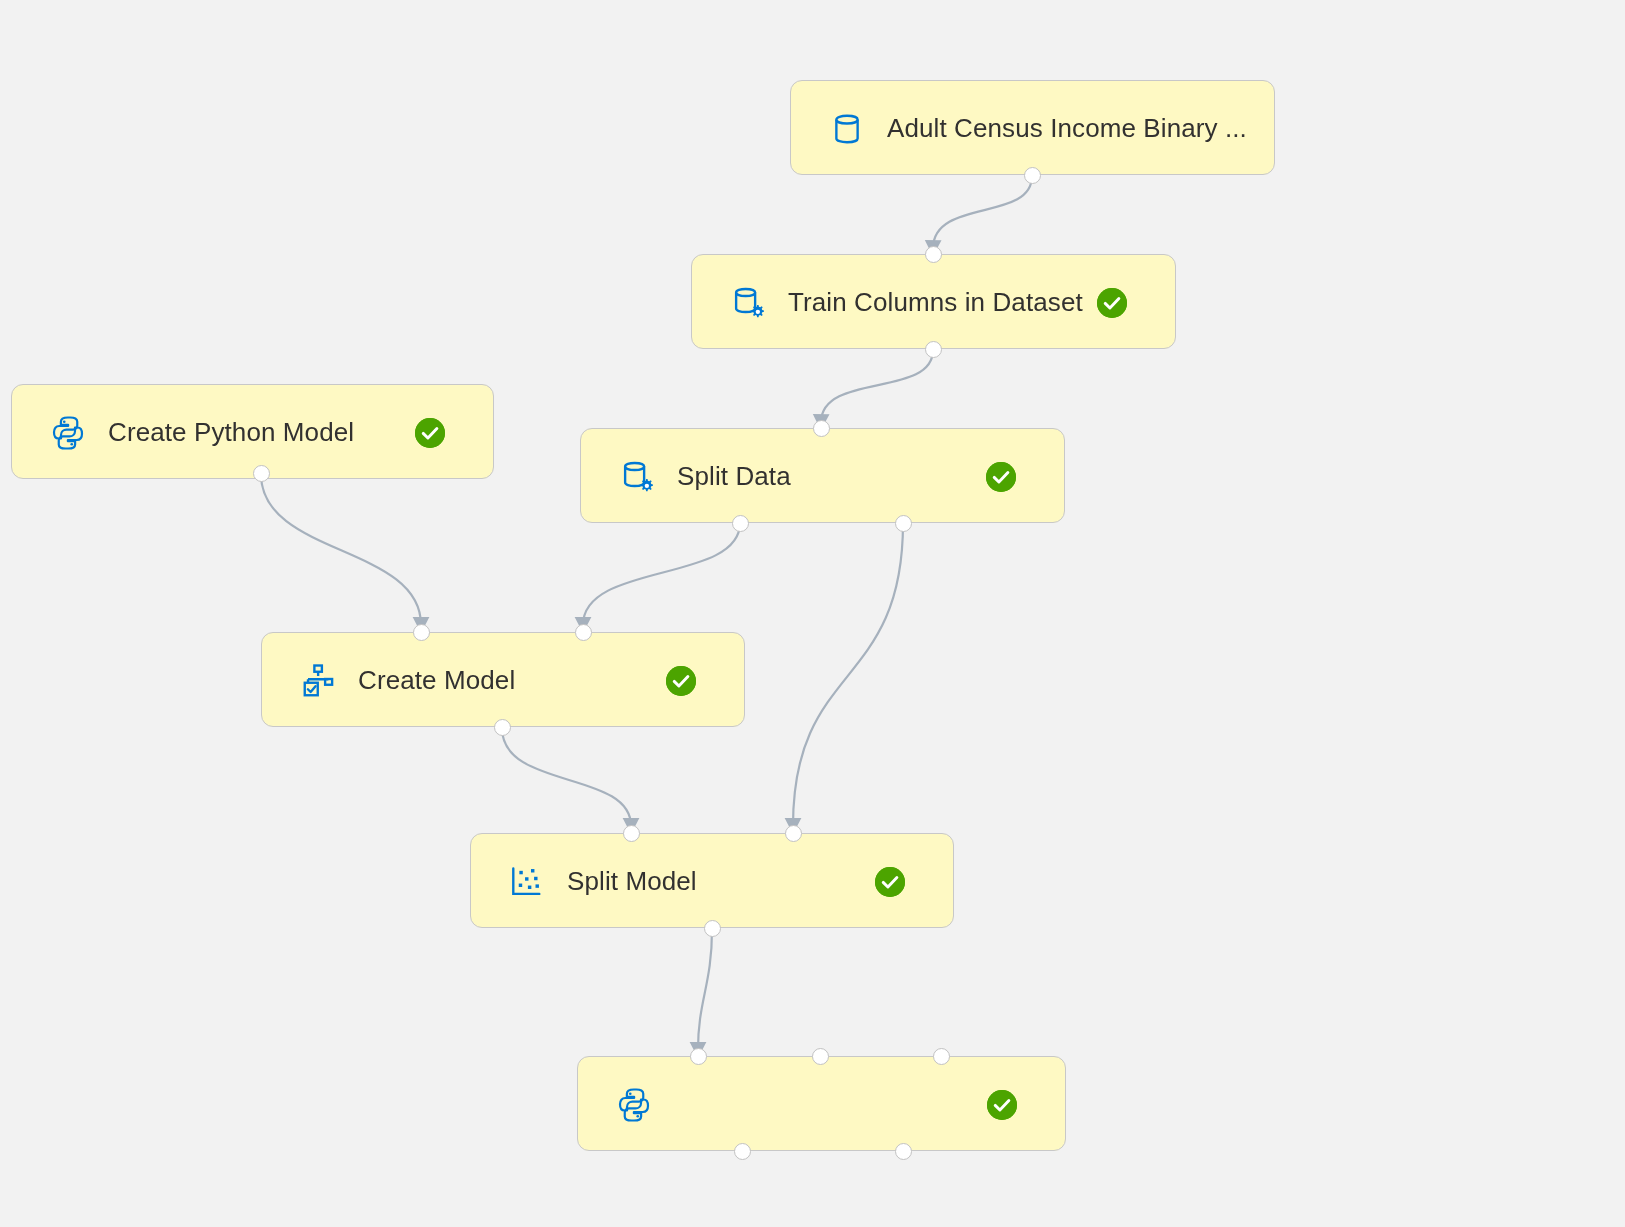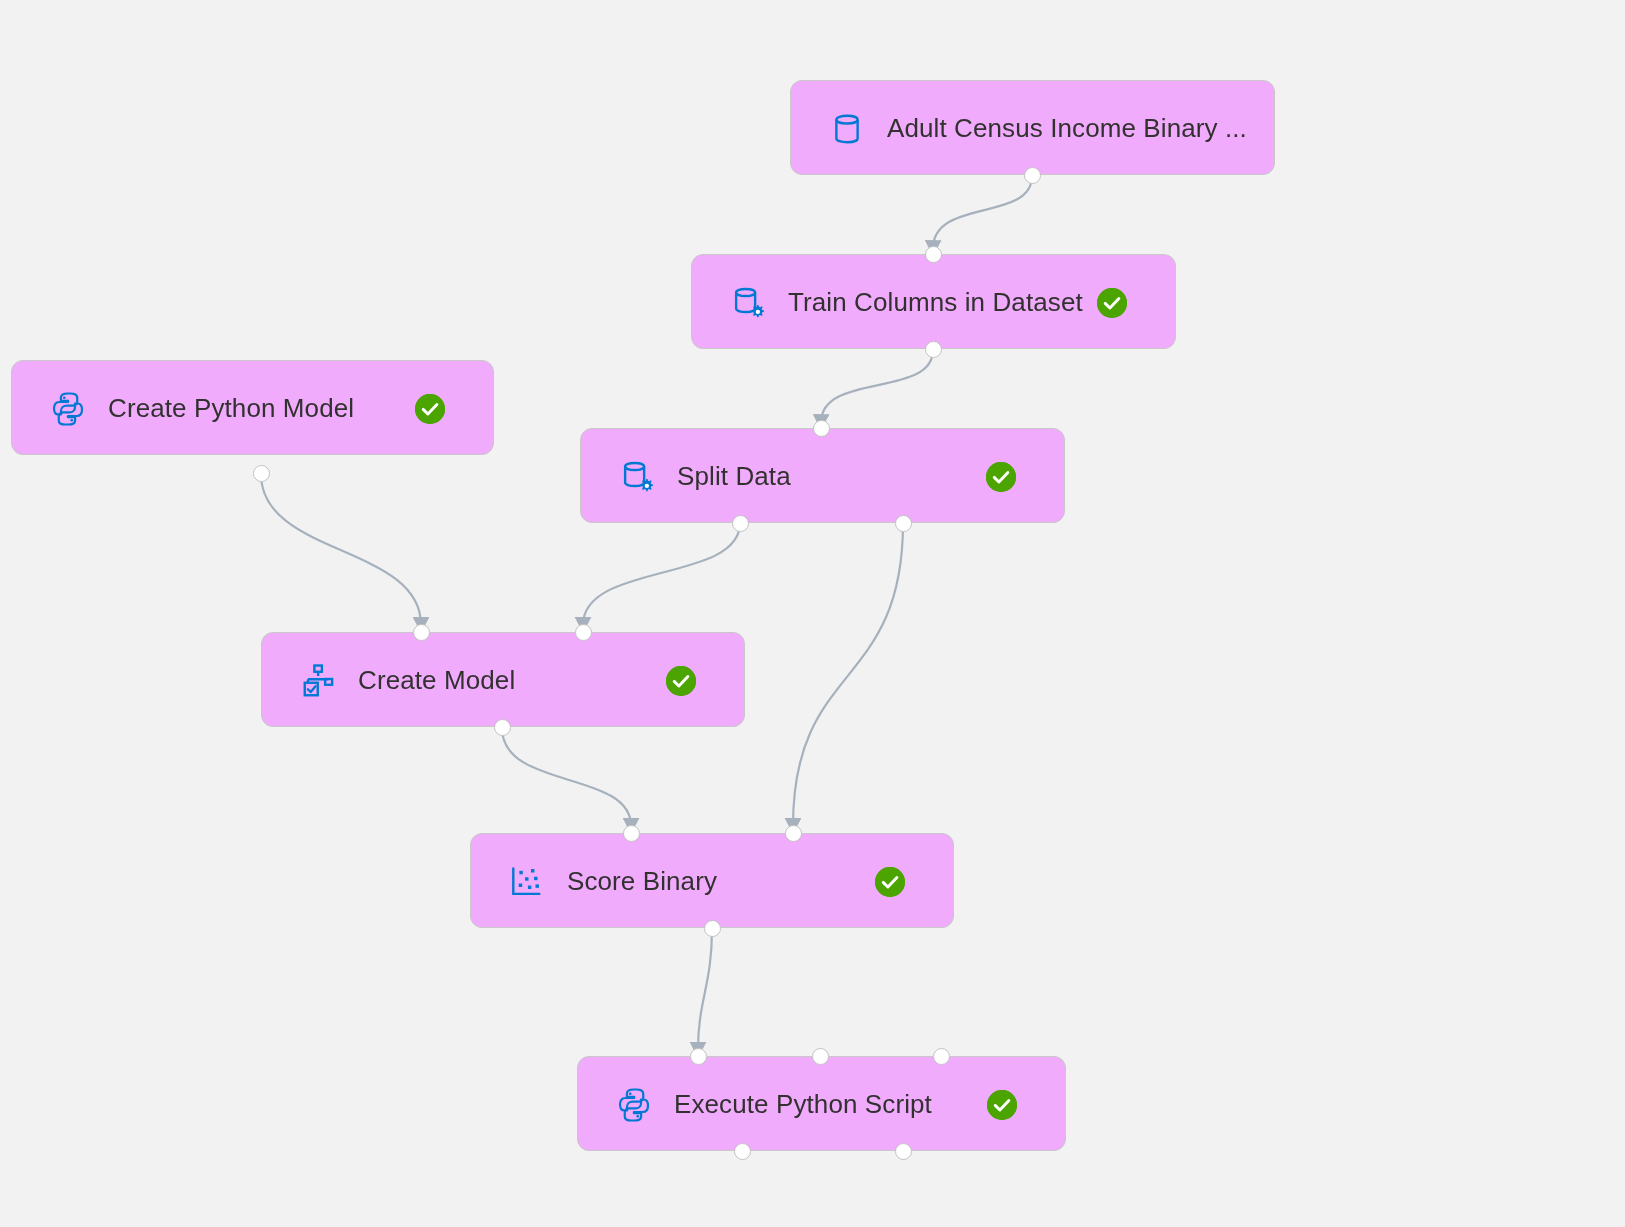--- a/index.html
+++ b/index.html
@@ -27,21 +27,21 @@
     position: absolute;
     left: 0;
     top: 0;
     width: 1625px;
     height: 1227px;
     pointer-events: none;
   }
   .node {
     position: absolute;
     box-sizing: border-box;
-    background: #f0abfc;
+    background: #fef9c3;
     border: 1px solid #c8c8c8;
     border-radius: 12px;
     display: flex;
     align-items: center;
     box-shadow: 0 0 0 0 rgba(0,0,0,0);
   }
   .node-icon {
     position: absolute;
     display: block;
     line-height: 0;
@@ -120,21 +120,21 @@
             </g>
           </svg></span>
         <span class="node-title" style="left: 96px; top: 0px; height: 95px; line-height: 95px;">Train Columns in Dataset</span>
         <span class="status-badge" title="Completed" style="right: 48px; top: 32.5px;">
           <svg width="30" height="30" viewBox="0 0 30 30" xmlns="http://www.w3.org/2000/svg">
             <circle cx="15" cy="15" r="15" fill="#4ca400"></circle>
             <path d="M8.2 15.4 L12.9 20.0 L21.9 10.6" fill="none" stroke="#ffffff" stroke-width="2.9" stroke-linecap="round" stroke-linejoin="round"></path>
           </svg>
         </span>
       </div>
-      <div class="node" style="left: 11px; top: 360px; width: 483px; height: 95px;">
+      <div class="node" style="left: 11px; top: 384px; width: 483px; height: 95px;">
         <span class="node-icon" style="left: 36px; top: 27.5px; width: 40px; height: 40px;"><svg width="40" height="40" viewBox="0 0 32 32" xmlns="http://www.w3.org/2000/svg">
             <g fill="none" stroke="#0078d4" stroke-width="1.75" stroke-linejoin="round">
               <path d="M15.9 3.6 c-3.2 0 -5.6 0.75 -5.6 3.3 l0 2.5 5.8 0 0 1.0 -7.1 0 c-2.6 0 -4.2 1.9 -4.2 5.0 c0 3.1 1.3 5.0 3.6 5.0 l2.0 0 0 -2.9 c0 -2.5 2.1 -4.2 4.4 -4.2 l5.1 0 c2.0 0 3.5 -1.4 3.5 -3.3 l0 -3.1 c0 -2.2 -2.1 -3.3 -5.5 -3.3 Z"></path>
               <path d="M16.1 28.4 c3.2 0 5.6 -0.75 5.6 -3.3 l0 -2.5 -5.8 0 0 -1.0 7.1 0 c2.6 0 4.2 -1.9 4.2 -5.0 c0 -3.1 -1.3 -5.0 -3.6 -5.0 l-2.0 0 0 2.9 c0 2.5 -2.1 4.2 -4.4 4.2 l-5.1 0 c-2.0 0 -3.5 1.4 -3.5 3.3 l0 3.1 c0 2.2 2.1 3.3 5.5 3.3 Z"></path>
             </g>
             <circle cx="13.0" cy="7.0" r="1.05" fill="#0078d4"></circle>
             <circle cx="19.0" cy="25.0" r="1.05" fill="#0078d4"></circle>
           </svg></span>
         <span class="node-title" style="left: 96px; top: 0px; height: 95px; line-height: 95px;">Create Python Model</span>
         <span class="status-badge" title="Completed" style="right: 48px; top: 32.5px;">
@@ -187,38 +187,37 @@
             <g fill="#0078d4">
               <rect x="10.4" y="6.6" width="2.9" height="2.9"></rect>
               <rect x="20.2" y="5.1" width="2.9" height="2.9"></rect>
               <rect x="15.2" y="12.0" width="2.9" height="2.9"></rect>
               <rect x="22.8" y="11.6" width="2.9" height="2.9"></rect>
               <rect x="9.9" y="17.3" width="2.9" height="2.9"></rect>
               <rect x="17.6" y="19.0" width="2.9" height="2.9"></rect>
               <rect x="24.0" y="18.0" width="2.9" height="2.9"></rect>
             </g>
           </svg></span>
-        <span class="node-title" style="left: 96px; top: 0px; height: 95px; line-height: 95px;">Score Binary</span>
+        <span class="node-title" style="left: 96px; top: 0px; height: 95px; line-height: 95px;">Split Model</span>
         <span class="status-badge" title="Completed" style="right: 48px; top: 32.5px;">
           <svg width="30" height="30" viewBox="0 0 30 30" xmlns="http://www.w3.org/2000/svg">
             <circle cx="15" cy="15" r="15" fill="#4ca400"></circle>
             <path d="M8.2 15.4 L12.9 20.0 L21.9 10.6" fill="none" stroke="#ffffff" stroke-width="2.9" stroke-linecap="round" stroke-linejoin="round"></path>
           </svg>
         </span>
       </div>
       <div class="node" style="left: 577px; top: 1056px; width: 489px; height: 95px;">
         <span class="node-icon" style="left: 36px; top: 27.5px; width: 40px; height: 40px;"><svg width="40" height="40" viewBox="0 0 32 32" xmlns="http://www.w3.org/2000/svg">
             <g fill="none" stroke="#0078d4" stroke-width="1.75" stroke-linejoin="round">
               <path d="M15.9 3.6 c-3.2 0 -5.6 0.75 -5.6 3.3 l0 2.5 5.8 0 0 1.0 -7.1 0 c-2.6 0 -4.2 1.9 -4.2 5.0 c0 3.1 1.3 5.0 3.6 5.0 l2.0 0 0 -2.9 c0 -2.5 2.1 -4.2 4.4 -4.2 l5.1 0 c2.0 0 3.5 -1.4 3.5 -3.3 l0 -3.1 c0 -2.2 -2.1 -3.3 -5.5 -3.3 Z"></path>
               <path d="M16.1 28.4 c3.2 0 5.6 -0.75 5.6 -3.3 l0 -2.5 -5.8 0 0 -1.0 7.1 0 c2.6 0 4.2 -1.9 4.2 -5.0 c0 -3.1 -1.3 -5.0 -3.6 -5.0 l-2.0 0 0 2.9 c0 2.5 -2.1 4.2 -4.4 4.2 l-5.1 0 c-2.0 0 -3.5 1.4 -3.5 3.3 l0 3.1 c0 2.2 2.1 3.3 5.5 3.3 Z"></path>
             </g>
             <circle cx="13.0" cy="7.0" r="1.05" fill="#0078d4"></circle>
             <circle cx="19.0" cy="25.0" r="1.05" fill="#0078d4"></circle>
           </svg></span>
-        <span class="node-title" style="left: 96px; top: 0px; height: 95px; line-height: 95px;">Execute Python Script</span>
         <span class="status-badge" title="Completed" style="right: 48px; top: 32.5px;">
           <svg width="30" height="30" viewBox="0 0 30 30" xmlns="http://www.w3.org/2000/svg">
             <circle cx="15" cy="15" r="15" fill="#4ca400"></circle>
             <path d="M8.2 15.4 L12.9 20.0 L21.9 10.6" fill="none" stroke="#ffffff" stroke-width="2.9" stroke-linecap="round" stroke-linejoin="round"></path>
           </svg>
         </span>
       </div>
     </div>
 
 <div class="port" style="left: 1023.5px; top: 166.5px;"></div>

